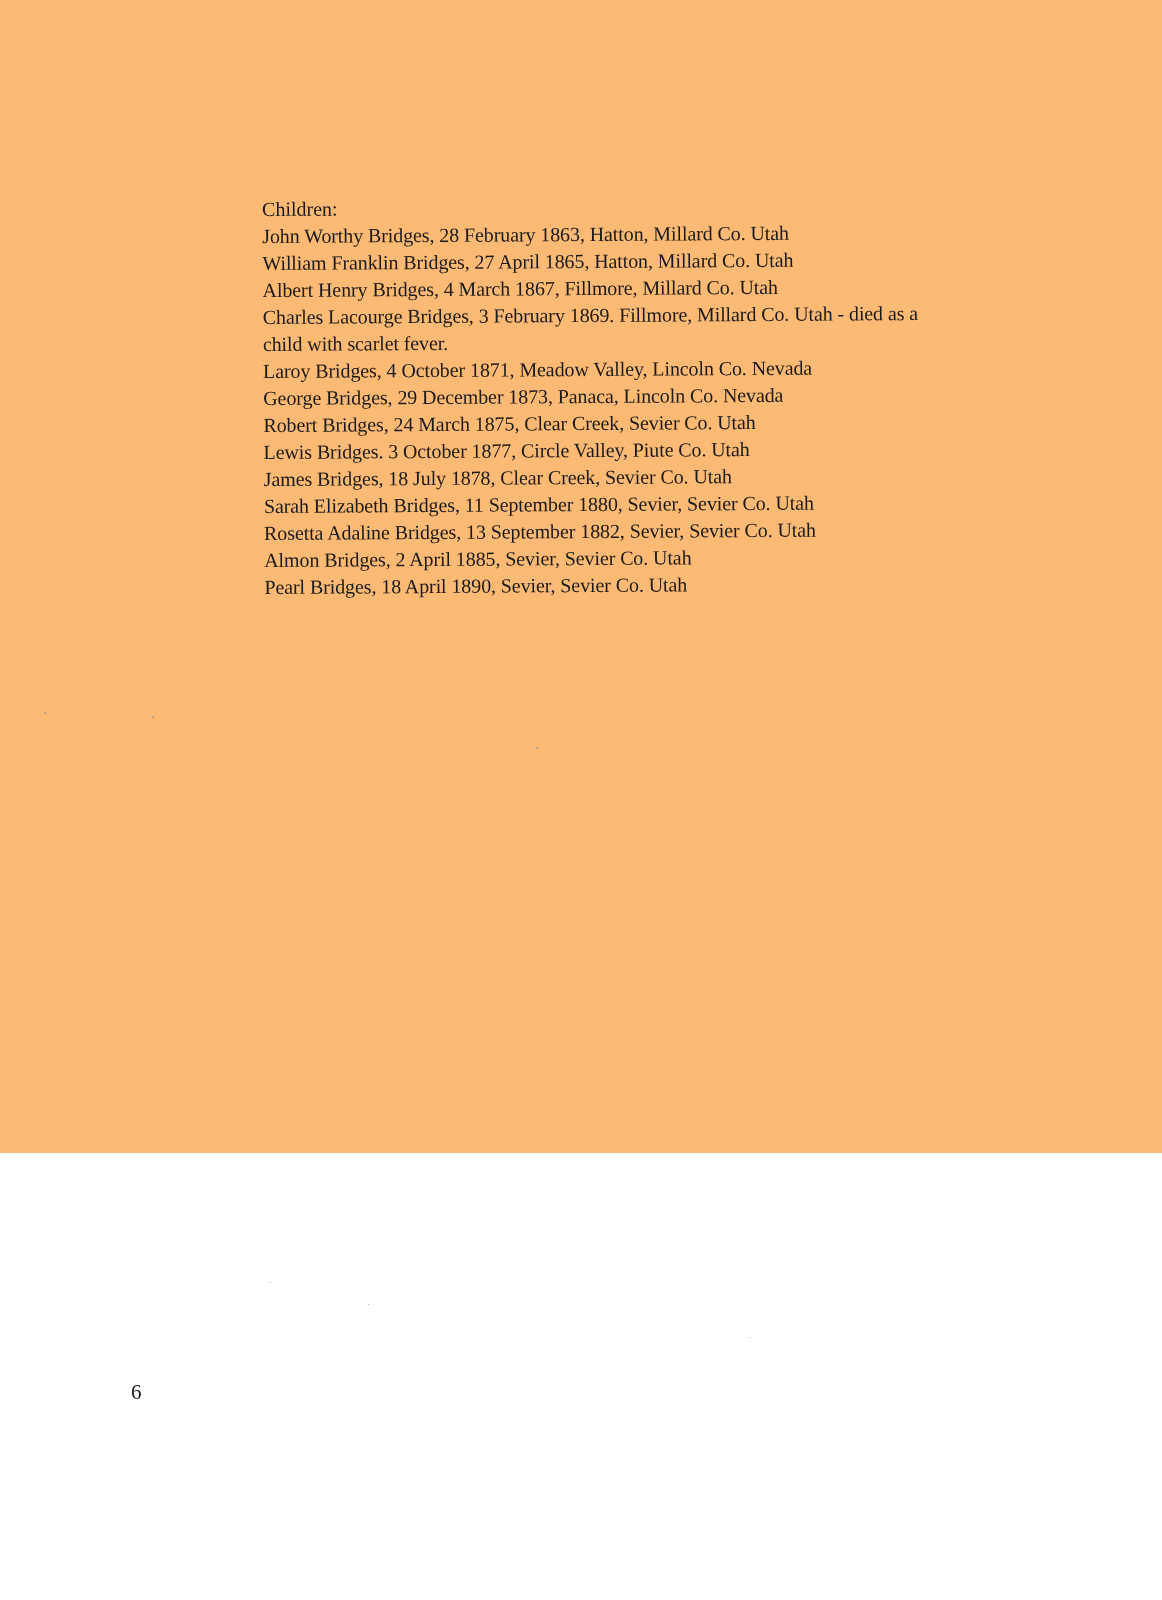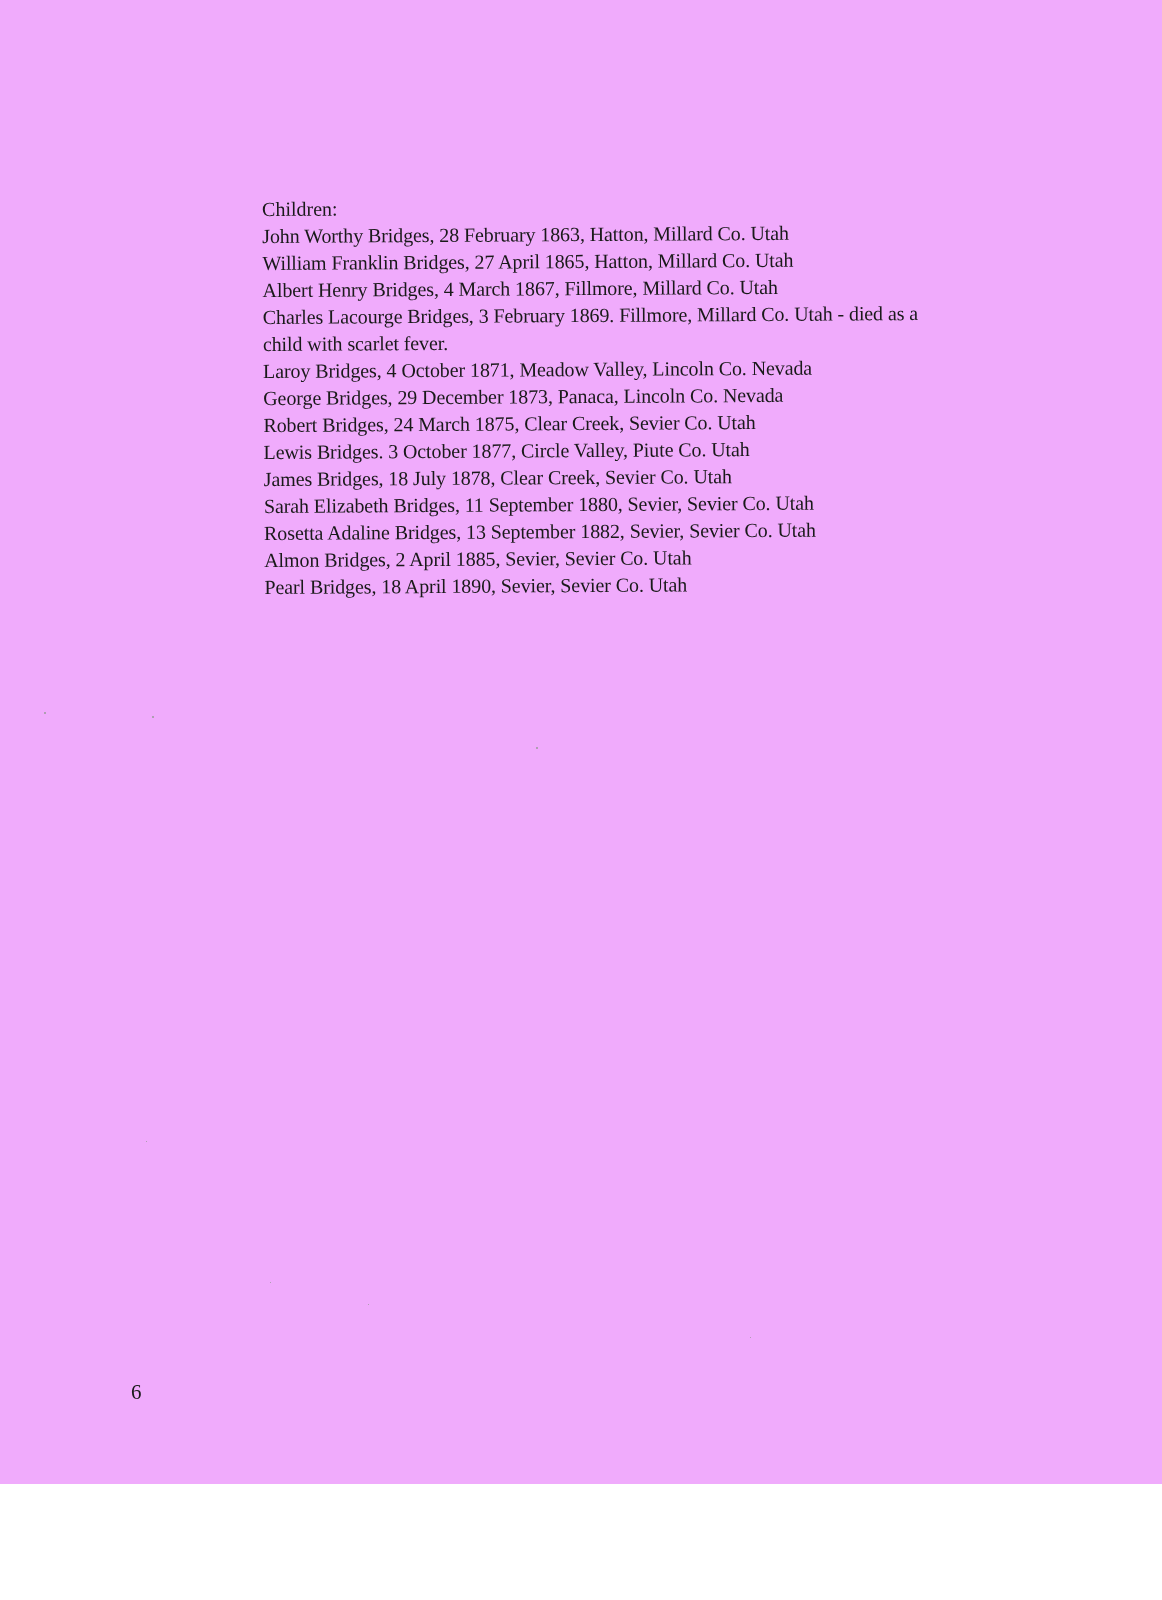--- a/index.html
+++ b/index.html
@@ -12,22 +12,22 @@
       height: 1600px;
       position: relative;
       overflow: hidden;
       font-family: "Liberation Serif", "DejaVu Serif", serif;
       color: #1a1a1a;
     }
     .page {
       position: absolute;
       left: 0; top: 0;
       width: 1162px;
-      height: 1484px;
-      background: #f0abfc;
+      height: 1153px;
+      background: #fdba74;
     }
     .content {
       position: absolute;
       left: 262px;
       top: 196px;
       width: 760px;
       font-size: 20px;
       line-height: 27px;
       transform: rotate(-0.35deg);
       transform-origin: left top;

